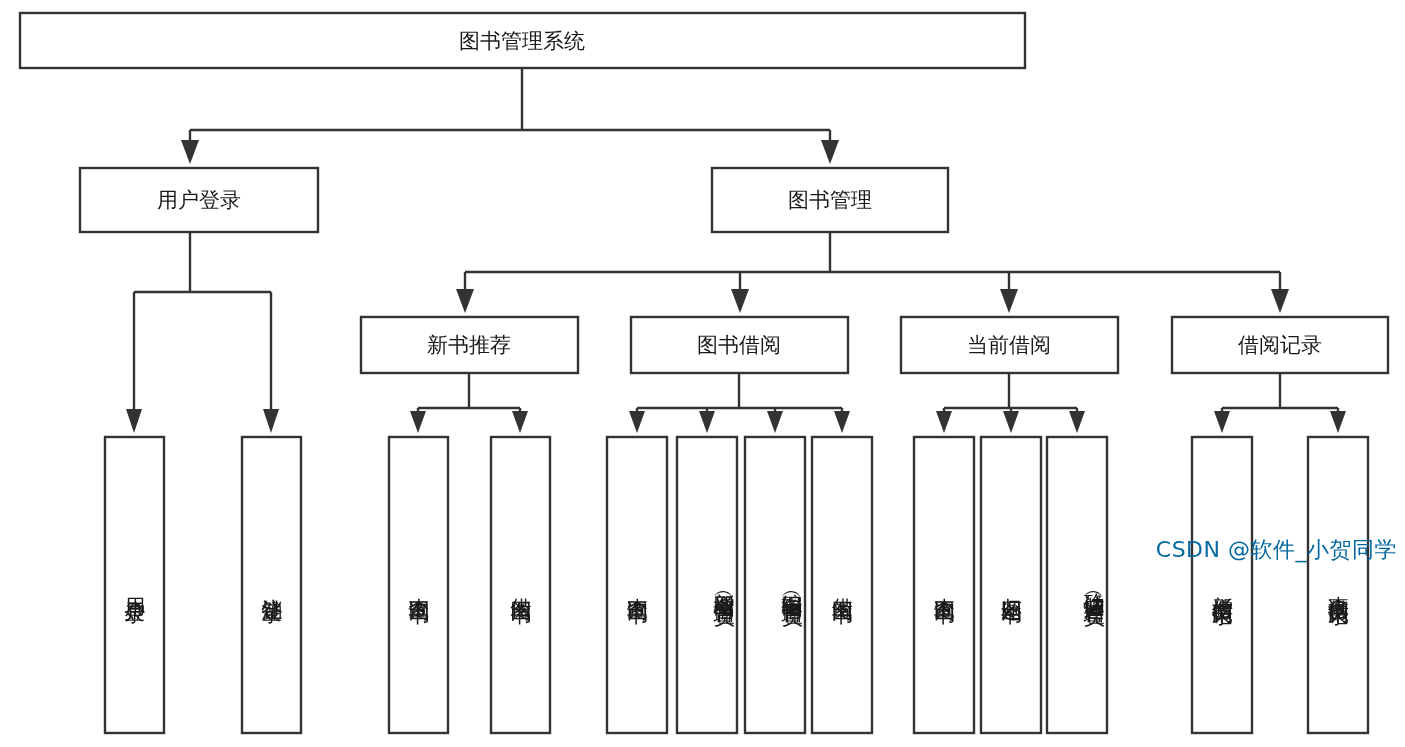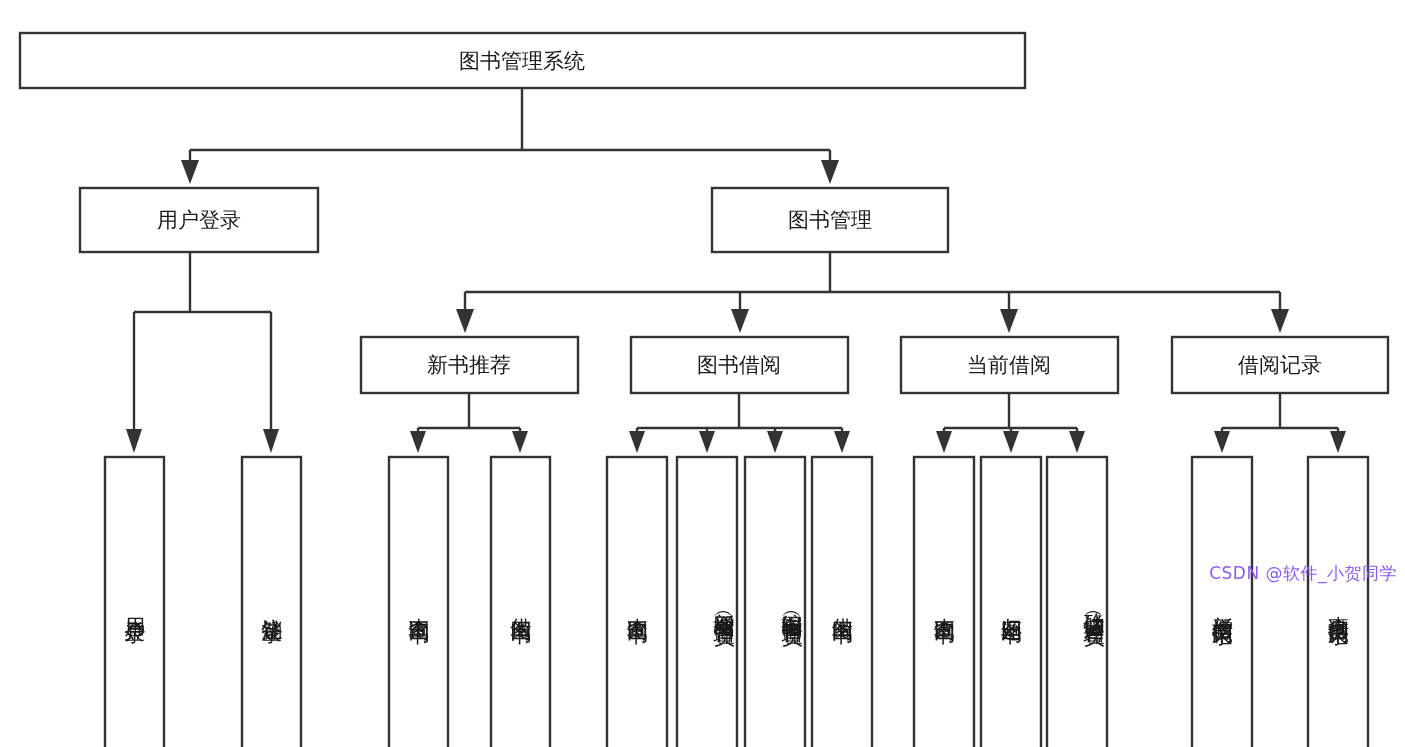--- a/index.html
+++ b/index.html
@@ -11,21 +11,20 @@
     width: 1405px;
     height: 747px;
     font-family: "DejaVu Sans", "Liberation Sans", sans-serif;
     overflow: hidden;
   }
   #diagram-root {
     position: relative;
     width: 1405px;
     height: 569px;
     background: #ffffff;
-    margin-top: 20px;
   }
   svg.diagram-svg {
     position: absolute;
     left: 0;
     top: 0;
     width: 1405px;
     height: 747px;
   }
   .node-box {
     fill: #ffffff;
@@ -62,22 +61,22 @@
     letter-spacing: 2px;
     color: #1a1a1a;
     white-space: nowrap;
     pointer-events: none;
   }
   .watermark {
     position: absolute;
     right: 8px;
     bottom: 4px;
     font-family: "DejaVu Sans", "Liberation Sans", sans-serif;
-    font-size: 17px;
-    color: #8b5cf6;
+    font-size: 22px;
+    color: #0369a1;
     letter-spacing: 0.5px;
     white-space: nowrap;
   }
 </style>
 </head>
 <body>
 
 <div id="diagram-root">
 
   <svg class="diagram-svg" viewBox="0 0 1405 747" xmlns="http://www.w3.org/2000/svg">

